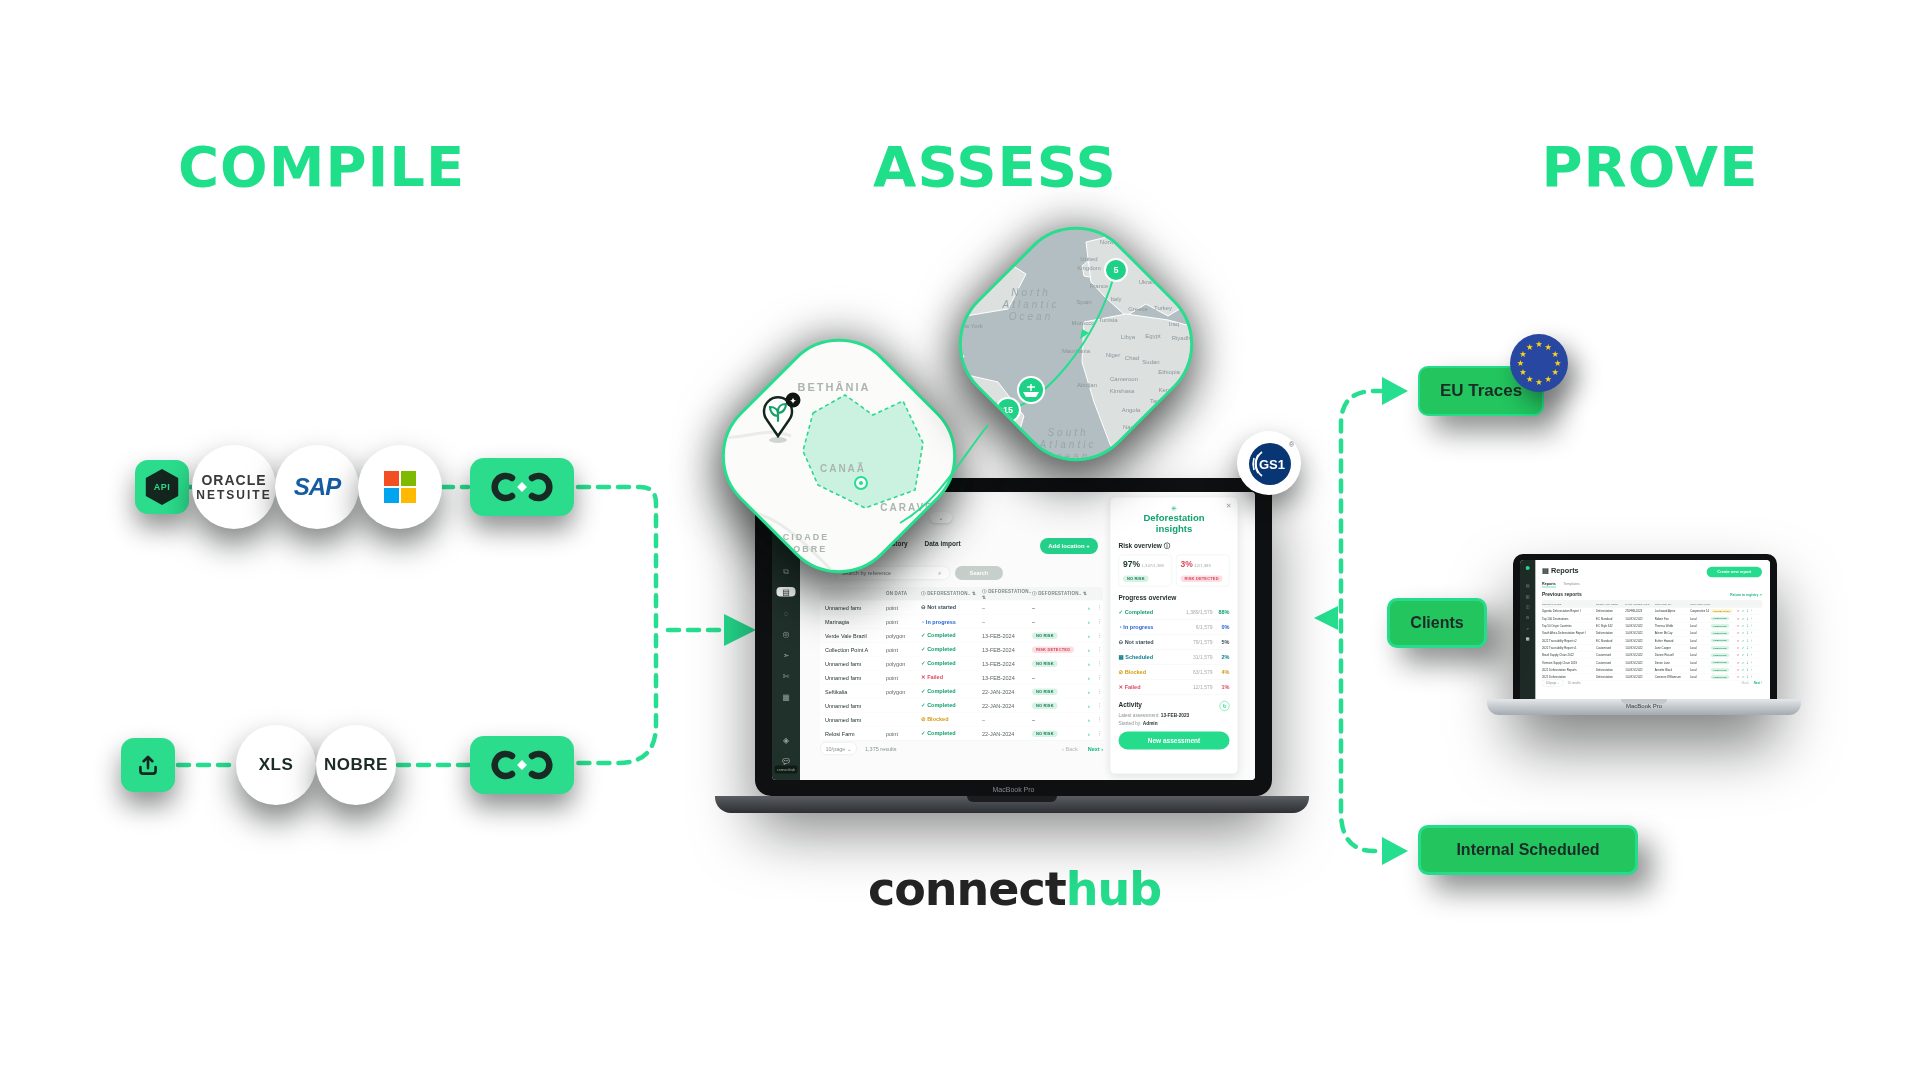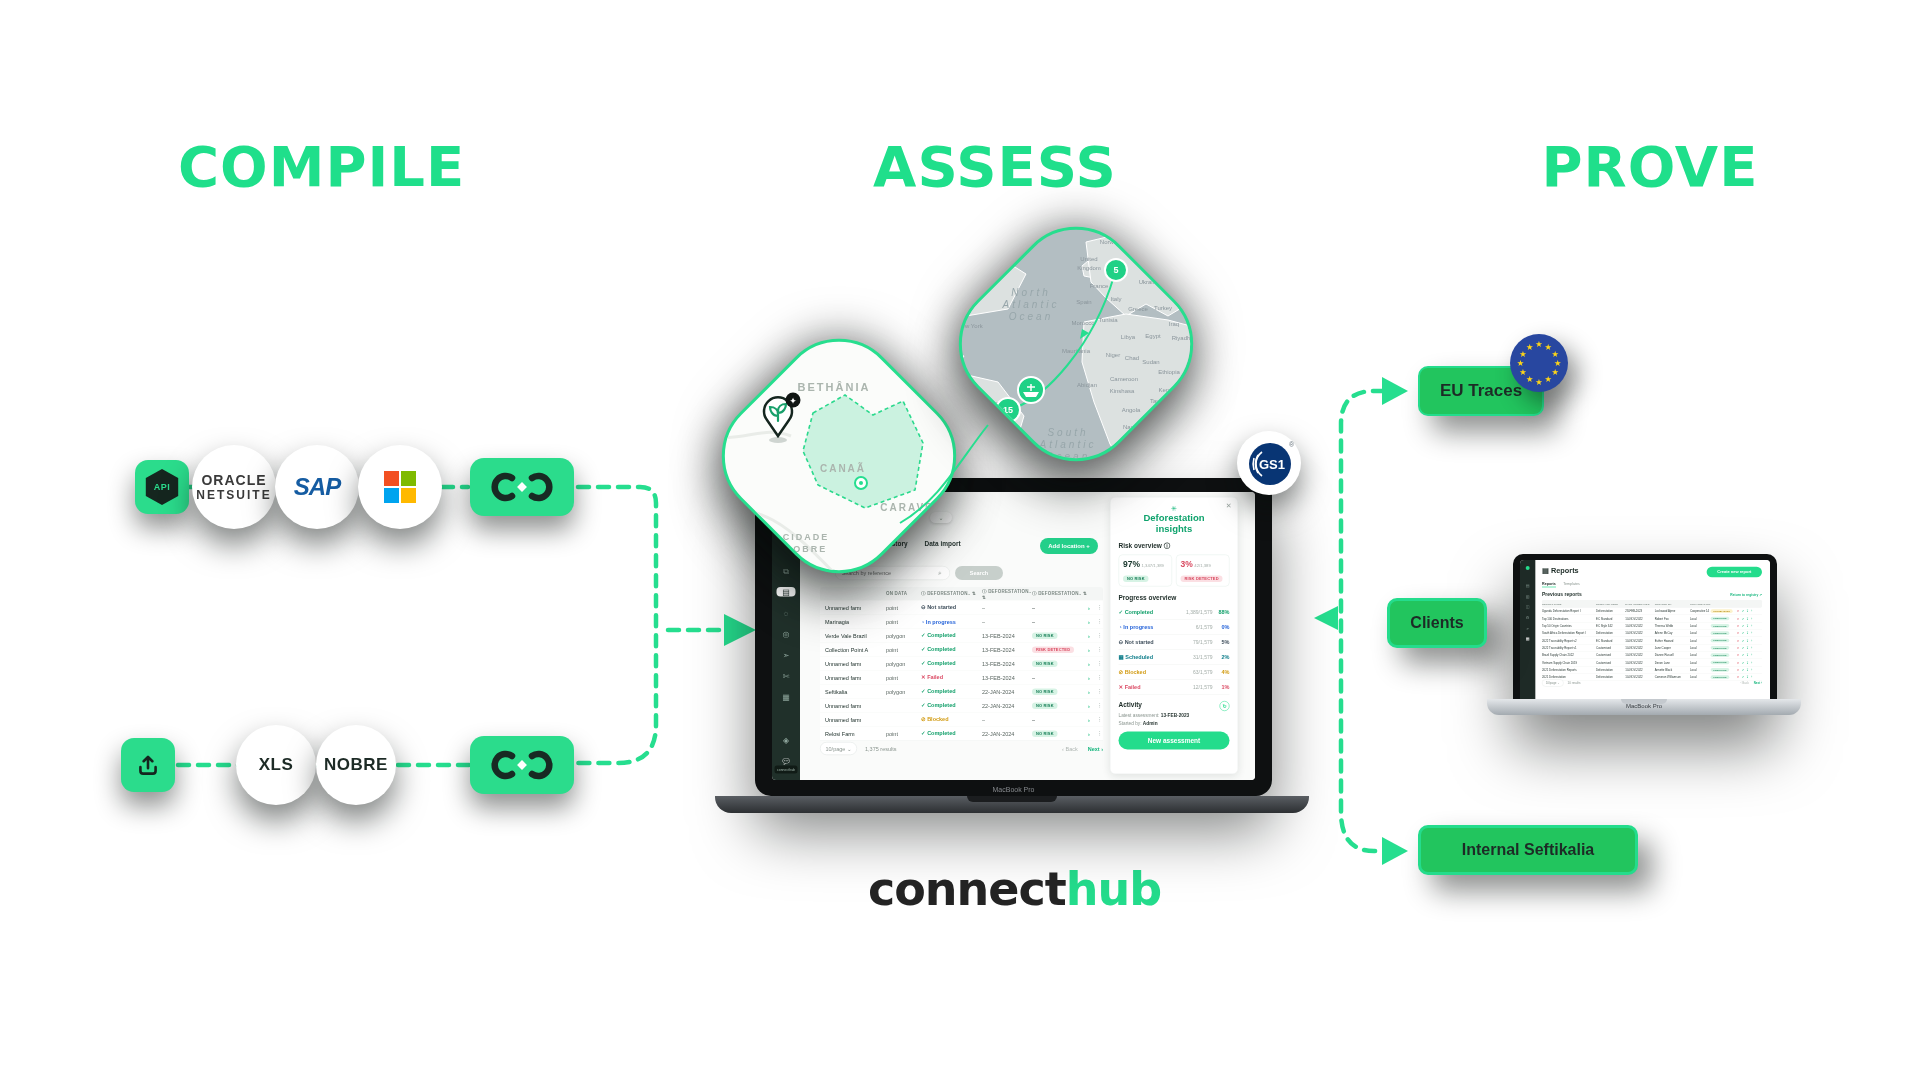--- a/index.html
+++ b/index.html
@@ -556,21 +556,21 @@
         <text x="43.58845726811989" y="21.999999999999993" font-size="8" fill="#ffd617" text-anchor="middle">★</text>
       </svg>
   </div>
   <div class="badge" style="left:1418px;top:366px;width:122px;height:46px;font-size:17px;border-width:2px;">
       <span>EU Traces</span>
     </div>
   <div class="badge" style="left:1387px;top:598px;width:94px;height:44px;font-size:16px;">
       <span>Clients</span>
     </div>
   <div class="badge" style="left:1418px;top:825px;width:214px;height:44px;font-size:16px;">
-      <span>Internal Seftikalia</span>
+      <span>Internal Scheduled</span>
     </div>
 
   <div class="bezel" style="left:1513px;top:554px;width:264px;height:158px;border-radius:10px;">
     <div class="screen" style="left:7px;top:6px;width:250px;height:146px;">
       <div class="reports">
         <div class="rside">
           <div class="dot"></div>
           <span class="ic" style="margin-top:40px;">▤</span>
           <span class="ic">▥</span>
           <span class="ic">◫</span>

